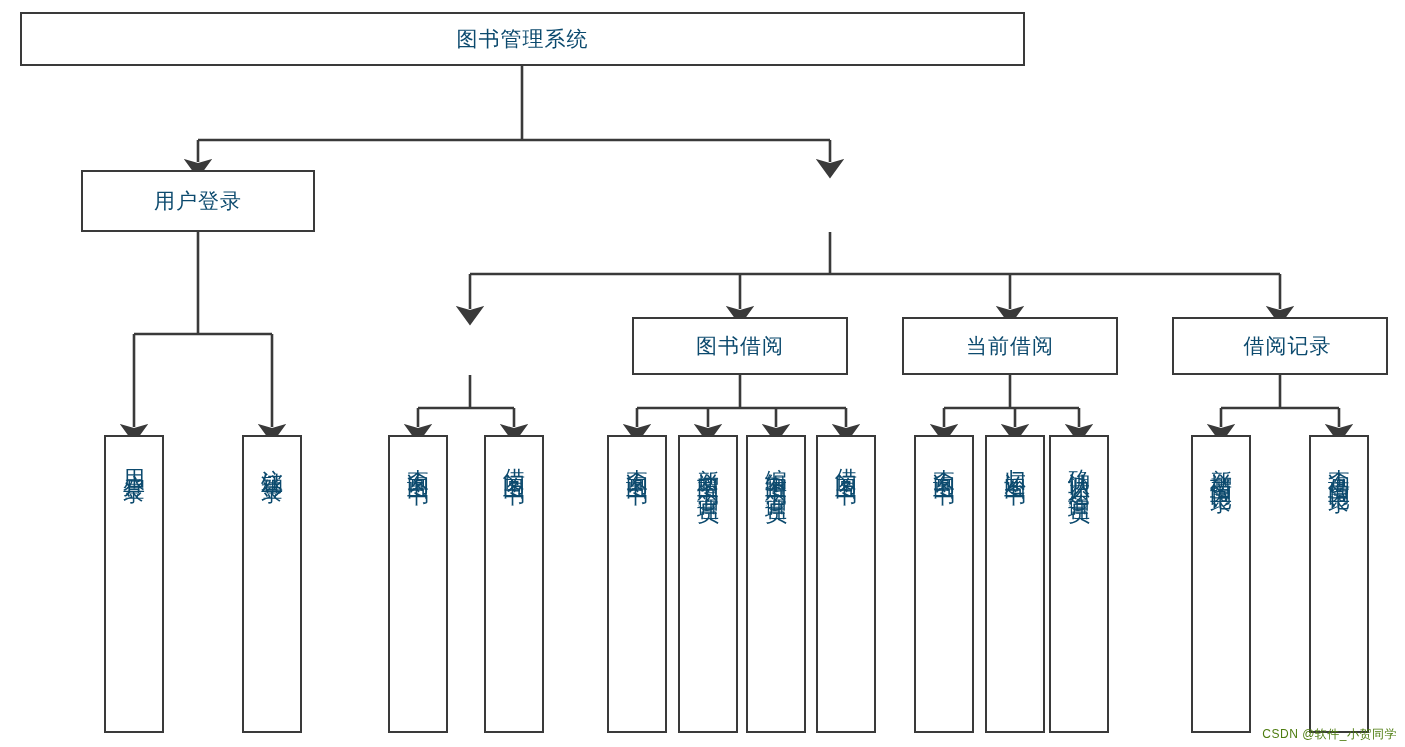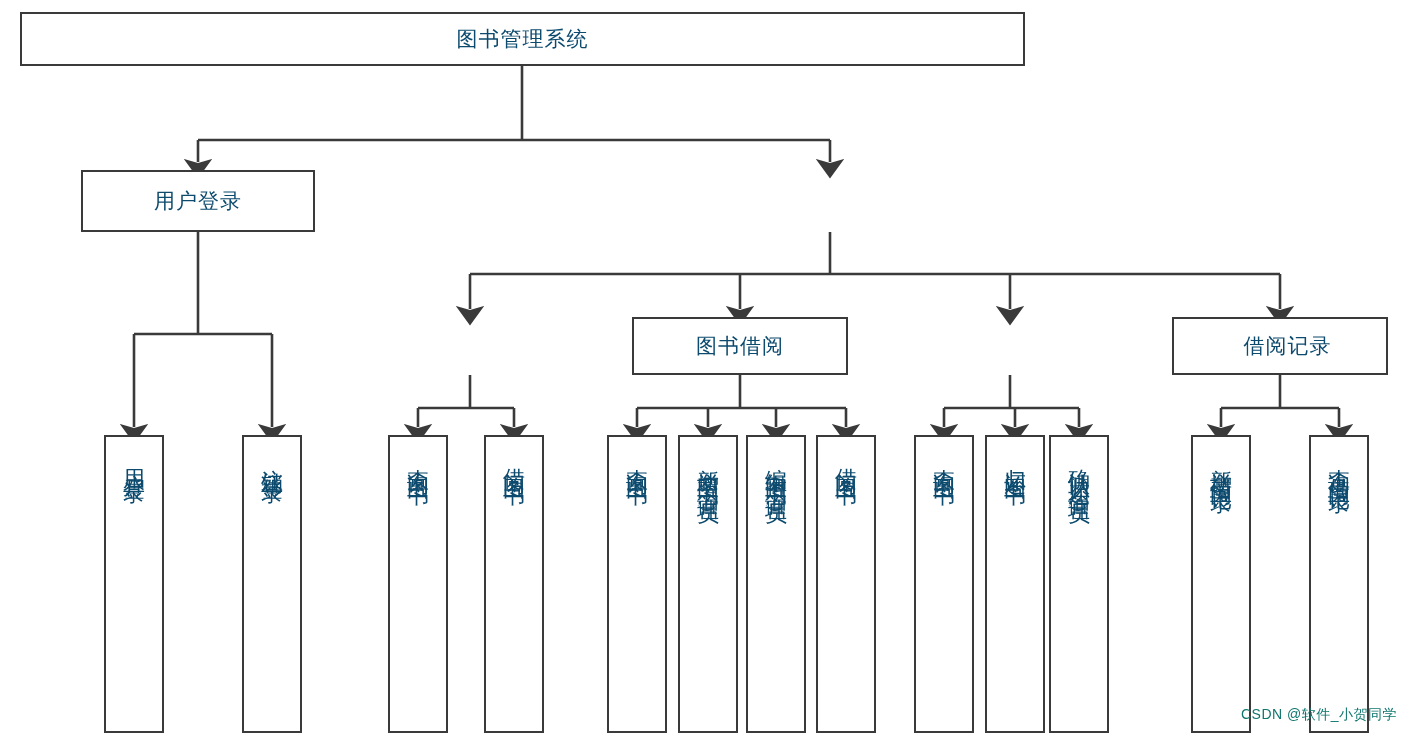--- a/index.html
+++ b/index.html
@@ -7,22 +7,22 @@
        font-family:"Liberation Sans","DejaVu Sans",sans-serif;}
   #diagram-root{position:relative;width:1405px;height:747px;background:#fff;}
   svg.edges{position:absolute;left:0;top:0;width:1405px;height:747px;}
   .node{position:absolute;box-sizing:border-box;background:#ffffff;
         border:2px solid #3a3a3a;display:flex;align-items:center;
         justify-content:center;text-align:left;color:#0c4a6e;}
   .node.h{font-size:21px;letter-spacing:1px;}
   .node.v{writing-mode:vertical-rl;text-orientation:upright;
           font-size:22px;letter-spacing:5px;line-height:1;
           padding:14px 0;justify-content:flex-start;align-items:center;}
-  .watermark{position:absolute;right:8px;bottom:23px;font-size:14px;
-             color:#0f766e;white-space:nowrap;letter-spacing:.5px;}
+  .watermark{position:absolute;right:8px;bottom:4px;font-size:12px;
+             color:#4d7c0f;white-space:nowrap;letter-spacing:.5px;}
 </style>
 </head>
 <body>
 
 <div id="diagram-root">
 
   <svg class="edges" viewBox="0 0 1405 747" xmlns="http://www.w3.org/2000/svg">
     <defs>
       <marker id="arw" markerWidth="9" markerHeight="11" refX="1.2" refY="5.5" orient="auto" markerUnits="strokeWidth">
         <path d="M0,0 L7.5,5.5 L0,11 L1.6,5.5 Z" fill="#3a3a3a"></path>
@@ -70,20 +70,21 @@
       <path d="M1221,408 L1221,427" marker-end="url(#arw)"></path>
       <path d="M1339,408 L1339,427" marker-end="url(#arw)"></path>
     </g>
   </svg>
 
   <div class="node h" style="left:20px;top:12px;width:1005px;height:54px;">图书管理系统</div>
 
   <div class="node h" style="left:81px;top:170px;width:234px;height:62px;">用户登录</div>
 
   <div class="node h" style="left:632px;top:317px;width:216px;height:58px;">图书借阅</div>
+  <div class="node h" style="left:902px;top:317px;width:216px;height:58px;">当前借阅</div>
   <div class="node h" style="left:1172px;top:317px;width:216px;height:58px;padding-left:15px;">借阅记录</div>
 
   <div class="node v" style="left:104px;top:435px;width:60px;height:298px;">用户登录</div>
   <div class="node v" style="left:242px;top:435px;width:60px;height:298px;">注销登录</div>
 
   <div class="node v" style="left:388px;top:435px;width:60px;height:298px;">查询图书</div>
   <div class="node v" style="left:484px;top:435px;width:60px;height:298px;">借阅图书</div>
 
   <div class="node v" style="left:607px;top:435px;width:60px;height:298px;">查询图书</div>
   <div class="node v" style="left:678px;top:435px;width:60px;height:298px;">新增图书（管理员）</div>

